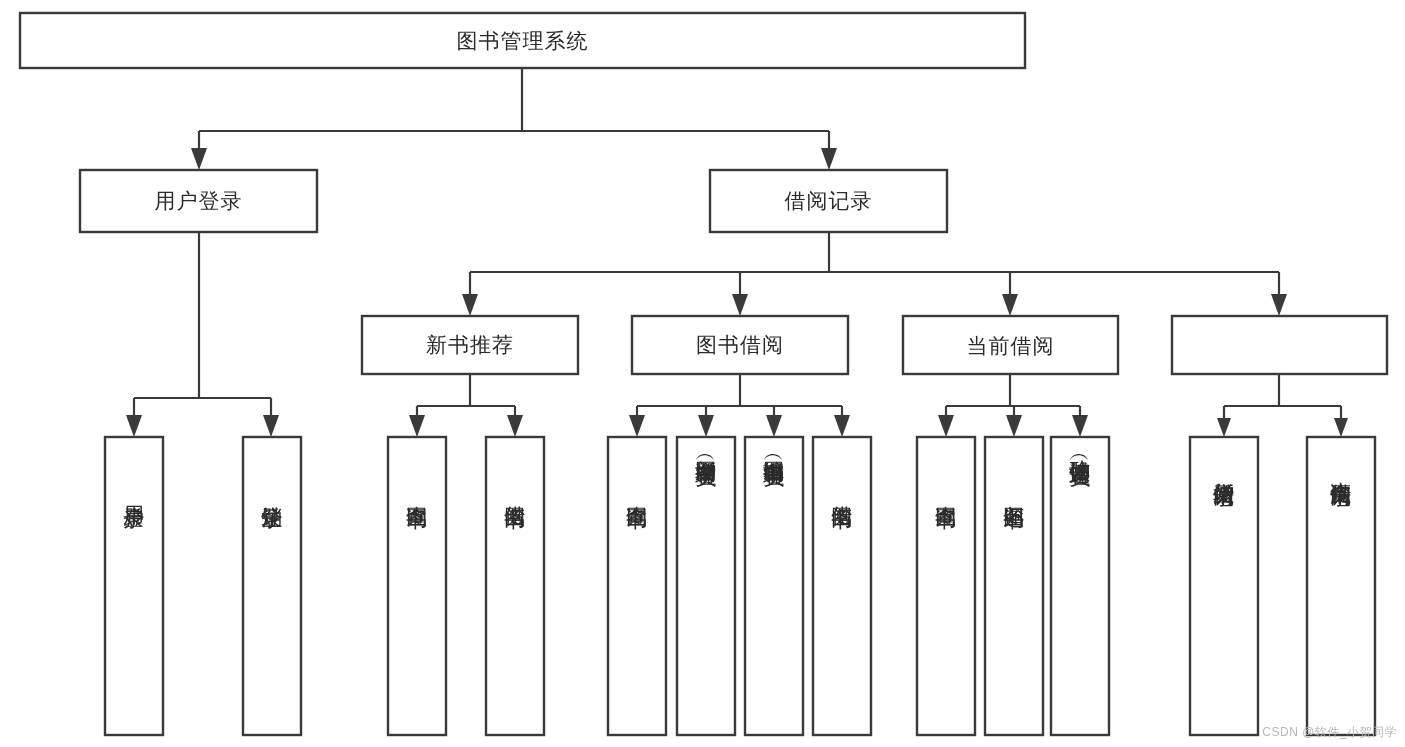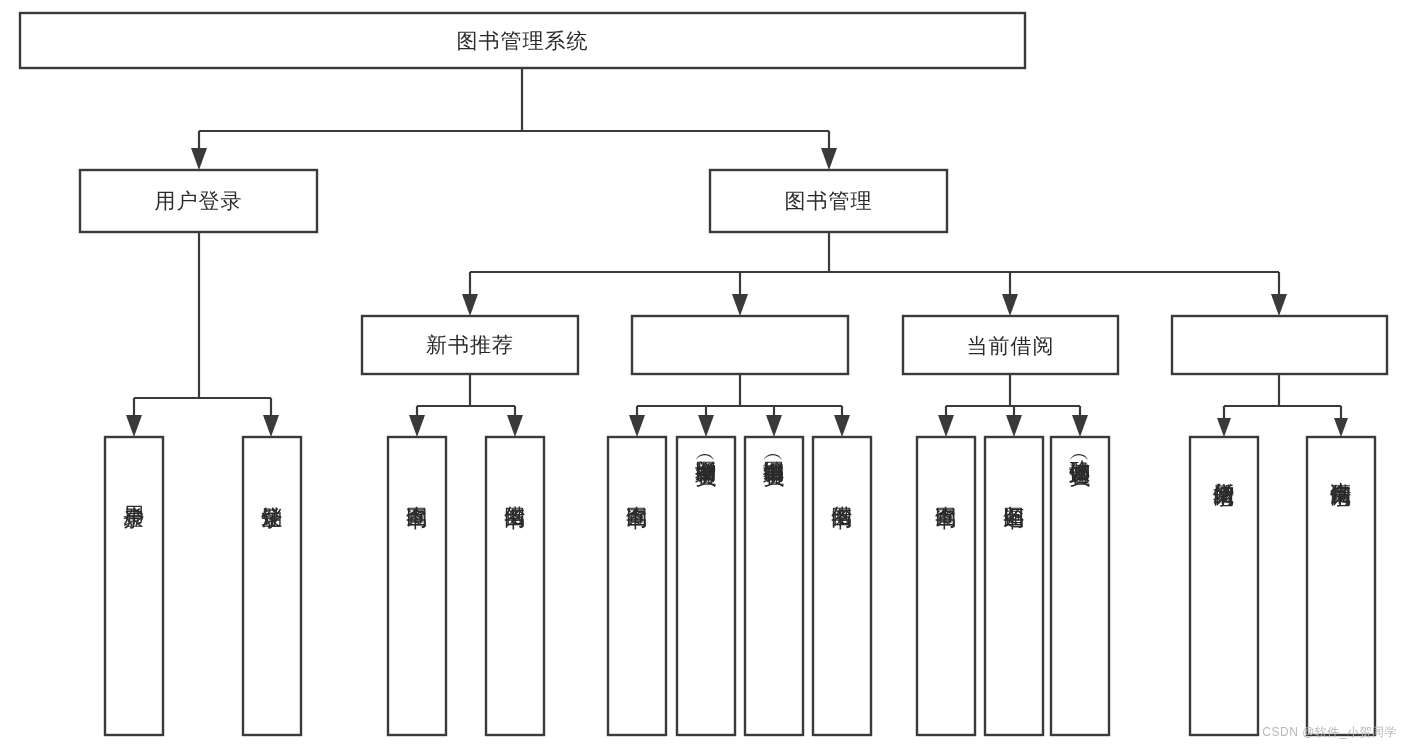--- a/index.html
+++ b/index.html
@@ -112,25 +112,28 @@
   </svg>
 
   <div class="horiz-text-wrap" style="left:20px;top:13px;width:1005px;height:55px;">
     <span class="horiz-text">图书管理系统</span>
   </div>
 
   <div class="horiz-text-wrap" style="left:80px;top:170px;width:237px;height:62px;">
     <span class="horiz-text">用户登录</span>
   </div>
   <div class="horiz-text-wrap" style="left:710px;top:170px;width:237px;height:62px;">
-    <span class="horiz-text">图书管理</span>
+    <span class="horiz-text">借阅记录</span>
   </div>
 
   <div class="horiz-text-wrap" style="left:362px;top:316px;width:216px;height:58px;border-radius:13px;">
     <span class="horiz-text">新书推荐</span>
+  </div>
+  <div class="horiz-text-wrap" style="left:632px;top:316px;width:216px;height:58px;">
+    <span class="horiz-text">图书借阅</span>
   </div>
   <div class="horiz-text-wrap" style="left:903px;top:316px;width:215px;height:60px;">
     <span class="horiz-text">当前借阅</span>
   </div>
 
   <div class="vert-text-wrap" style="left:105px;top:437px;width:58px;height:298px;padding-top:52px;">
     <span class="vert-text">用户登录</span>
   </div>
   <div class="vert-text-wrap" style="left:243px;top:437px;width:58px;height:298px;padding-top:52px;">
     <span class="vert-text">注销登录</span>

